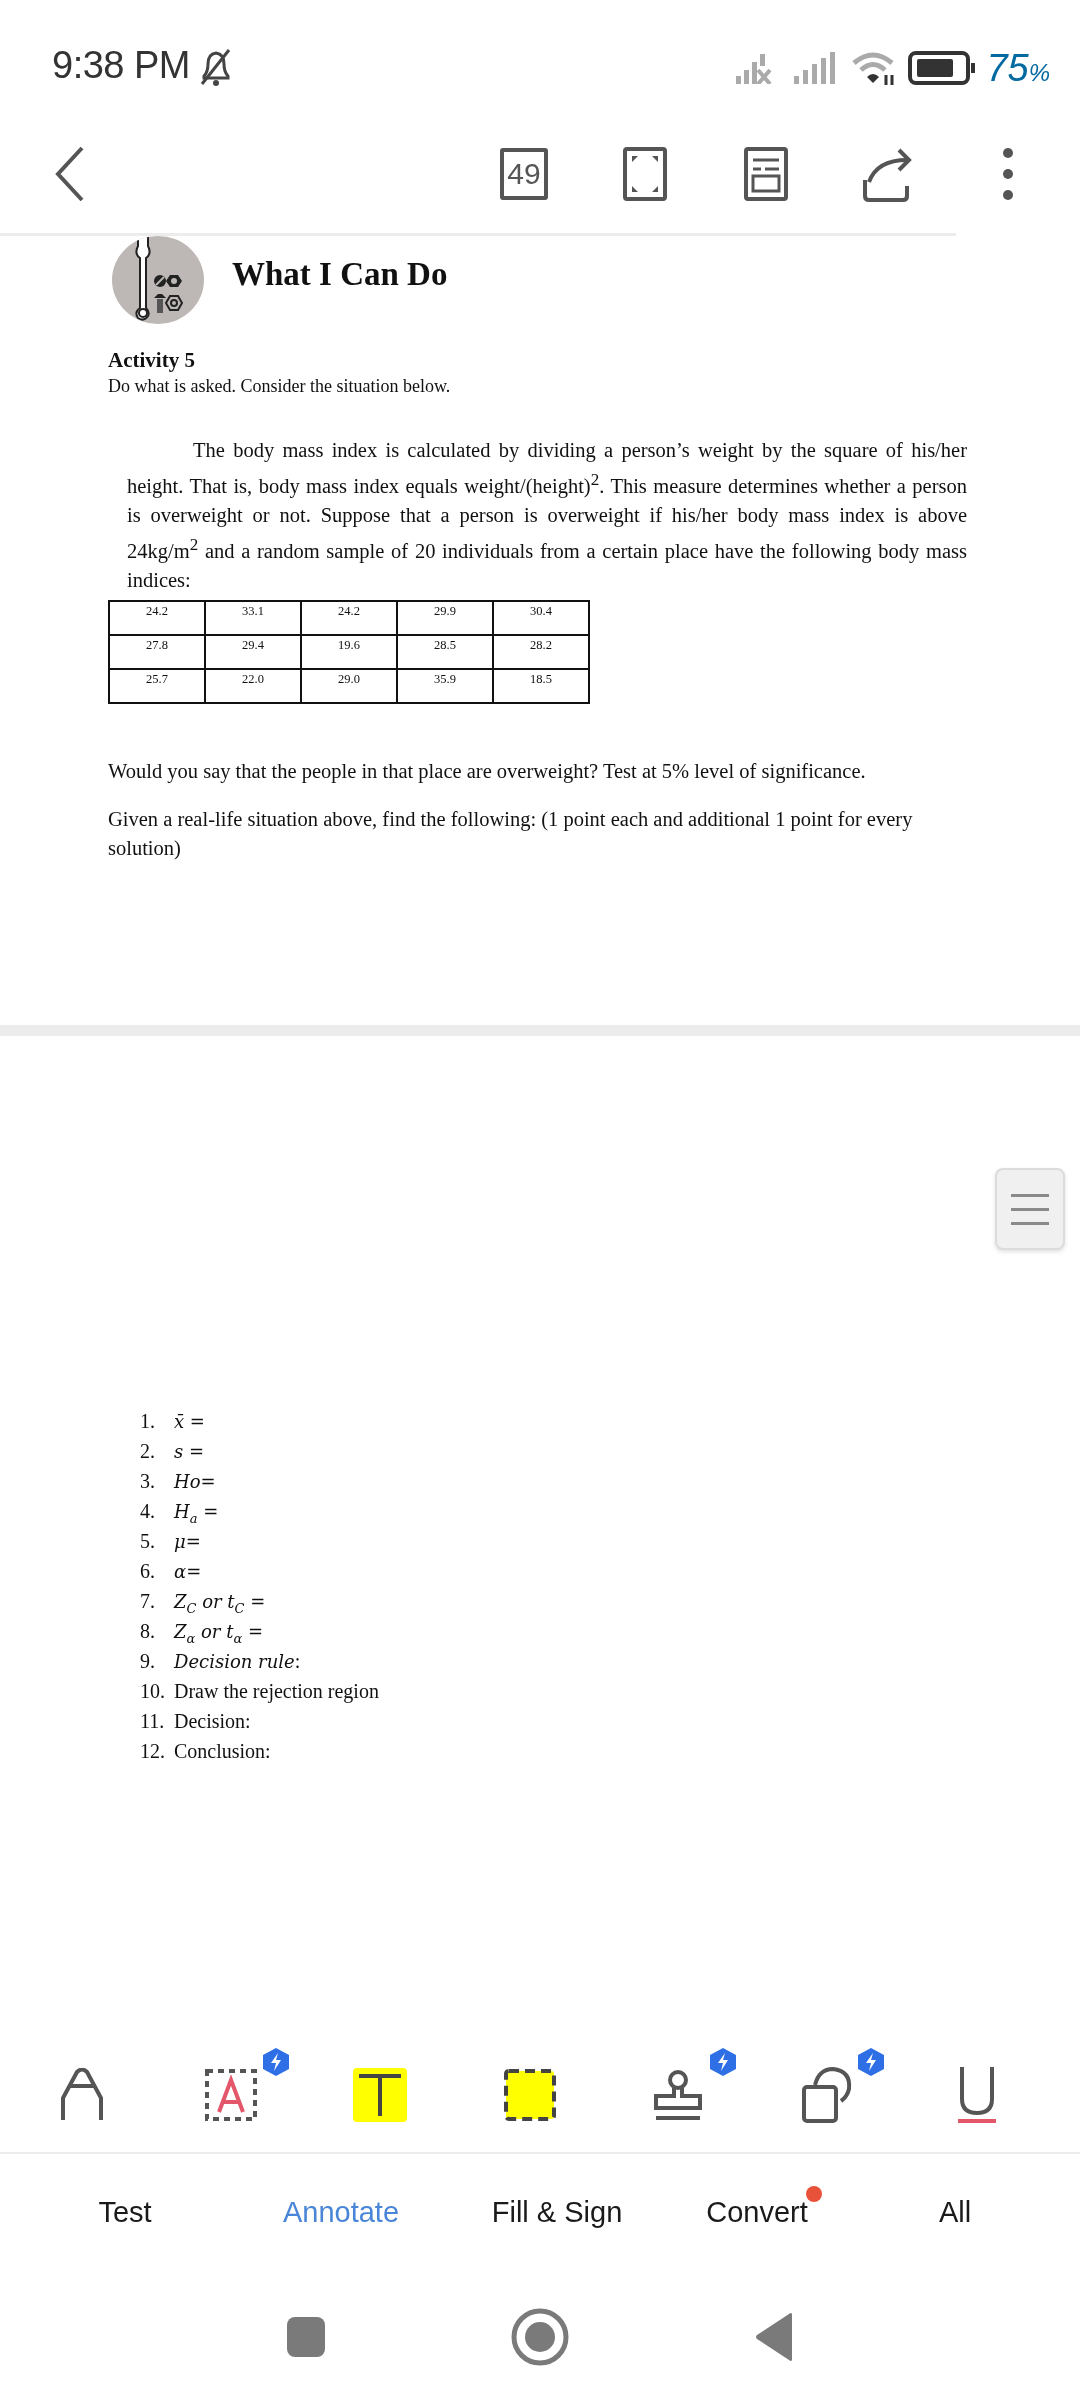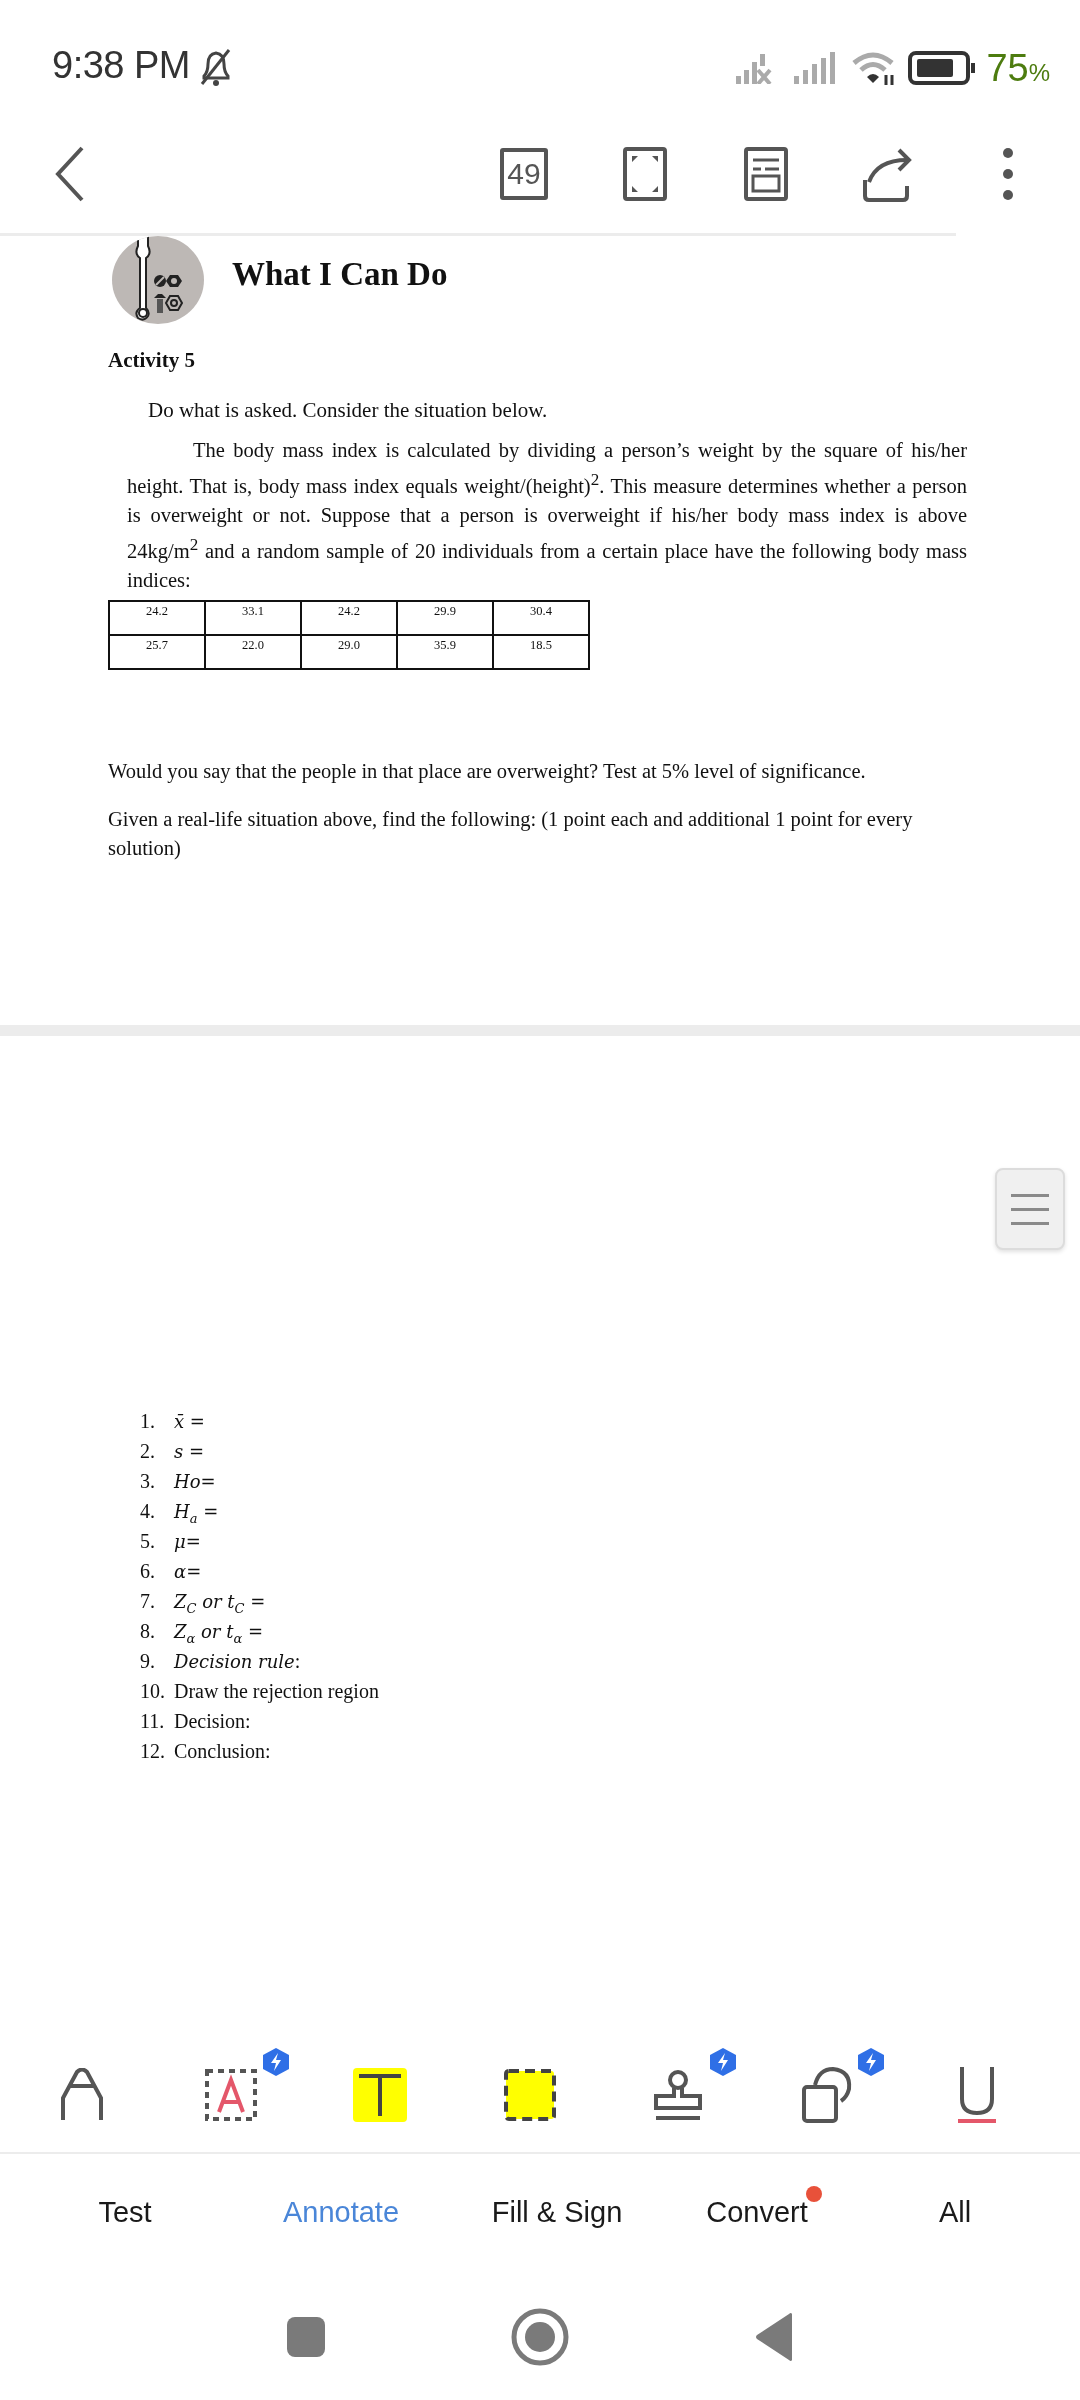--- a/index.html
+++ b/index.html
@@ -4,39 +4,39 @@
 <style>
   * { box-sizing: border-box; margin: 0; padding: 0; }
   html, body { width: 1080px; height: 2400px; background: #ffffff; overflow: hidden; }
   body { position: relative; font-family: "Liberation Sans", sans-serif; color: #222; }
 
   
   .status-bar { position: absolute; top: 0; left: 0; width: 1080px; height: 130px; background: #fff; }
   .status-time { position: absolute; left: 52px; top: 44px; font-size: 38px; color: #333; font-family: "Liberation Sans", sans-serif; letter-spacing: -0.5px; }
   .bell-icon { position: absolute; left: 196px; top: 46px; width: 40px; height: 42px; }
   .status-right { position: absolute; right: 30px; top: 48px; height: 40px; display: flex; align-items: center; gap: 10px; }
-  .status-battery-pct { font-size: 38px; color: #4d7c0f; }
+  .status-battery-pct { font-size: 38px; color: #0369a1; font-style: italic; }
   .status-battery-pct small { font-size: 24px; }
 
   
   .toolbar { position: absolute; top: 130px; left: 0; width: 956px; height: 106px; background: #fff; border-bottom: 3px solid #ececec; }
   .tb-icon { position: absolute; top: 14px; width: 60px; height: 60px; display: flex; align-items: center; justify-content: center; }
   .page-count-box { width: 48px; height: 52px; border: 4px solid #555; border-radius: 3px; font-size: 30px; color: #555; display: flex; align-items: center; justify-content: center; font-family: "Liberation Sans", sans-serif; }
 
   
   .doc { position: absolute; top: 236px; left: 0; width: 1080px; }
   .page1 { position: absolute; top: 0; left: 0; width: 1080px; height: 789px; background: #fff; }
   .page-sep { position: absolute; top: 789px; left: 0; width: 1080px; height: 11px; background: #ececec; }
   .page2 { position: absolute; top: 800px; left: 0; width: 1080px; height: 1230px; background: #fff; }
 
   .serif { font-family: "Liberation Serif", serif; color: #111; }
   .tool-badge-circle { position: absolute; left: 112px; top: 0px; width: 92px; height: 88px; border-radius: 50%; background: #bdb8b5; overflow: hidden; }
   .section-title { position: absolute; left: 232px; top: 20px; font-size: 33px; font-weight: bold; }
   .activity-title { position: absolute; left: 108px; top: 112px; font-size: 21px; font-weight: bold; }
-  .instructions { position: absolute; left: 108px; top: 162px; font-size: 21px; margin-left: 40px; }
+  .instructions { position: absolute; left: 108px; top: 140px; font-size: 18px; }
   .paragraph { position: absolute; left: 108px; top: 200px; width: 840px; font-size: 20.5px; line-height: 29px; text-align: justify; margin-left: 19px; }
   .paragraph .indent { display: inline-block; width: 66px; }
 
   table.bmi { position: absolute; left: 108px; top: 364px; border-collapse: collapse; width: 482px; }
   table.bmi td { border: 2px solid #111; width: 96px; height: 34px; font-size: 12.5px; text-align: center; vertical-align: top; padding-top: 2px; }
 
   .question { position: absolute; left: 108px; top: 524px; font-size: 20.5px; }
   .given { position: absolute; left: 108px; top: 569px; width: 840px; font-size: 20.5px; line-height: 29px; }
   .page-number { position: absolute; left: 0; width: 1056px; top: 676px; text-align: center; font-size: 18px; font-family: "Liberation Sans", sans-serif; color: #111; }
 
@@ -168,20 +168,27 @@
     <table class="bmi serif">
       <tbody>
           <tr>
         <td>24.2</td>
         <td>33.1</td>
         <td>24.2</td>
         <td>29.9</td>
         <td>30.4</td>
       </tr>
       <tr>
+        <td>27.8</td>
+        <td>29.4</td>
+        <td>19.6</td>
+        <td>28.5</td>
+        <td>28.2</td>
+      </tr>
+      <tr>
         <td>25.7</td>
         <td>22.0</td>
         <td>29.0</td>
         <td>35.9</td>
         <td>18.5</td>
       </tr>
     </tbody>
       </table>
     <div class="question serif">Would you say that the people in that place are overweight? Test at 5% level of significance.</div>
     <div class="given serif">Given a real-life situation above, find the following: (1 point each and additional 1 point for every solution)</div>

